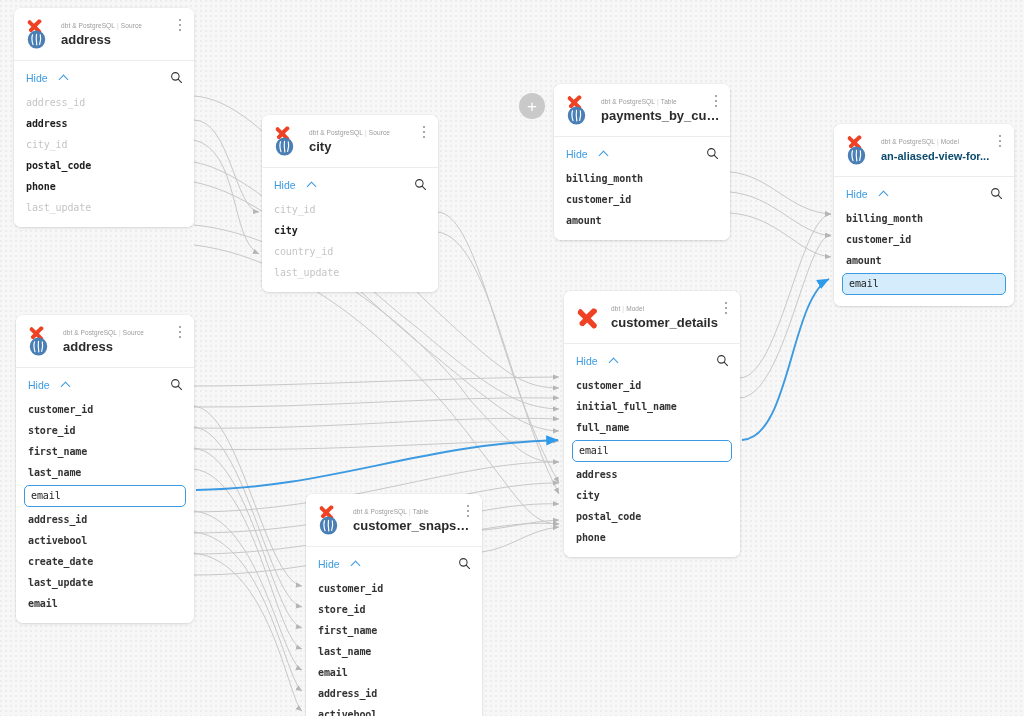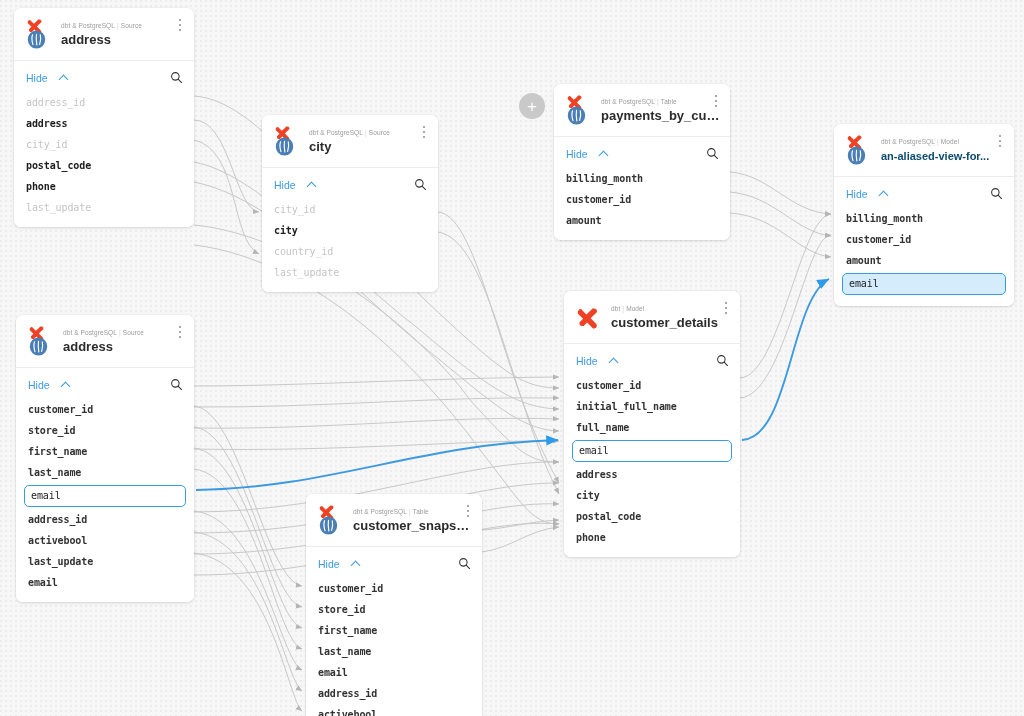--- a/index.html
+++ b/index.html
@@ -417,20 +417,21 @@
             <line x1="10" y1="10" x2="14.2" y2="14.2" stroke="#333" stroke-width="1.3" stroke-linecap="round"></line>
           </svg>
       </div>
       <div class="col plain">customer_id</div>
       <div class="col plain">store_id</div>
       <div class="col plain">first_name</div>
       <div class="col plain">last_name</div>
       <div class="col sel">email</div>
       <div class="col plain">address_id</div>
       <div class="col plain">activebool</div>
+      <div class="col plain">create_date</div>
       <div class="col plain">last_update</div>
       <div class="col plain">email</div>
     </div>
   </div>
 
   <div class="node" style="left:306px; top:494px; width:176px;">
     <div class="node-head">
       <div class="logo-wrap">
         <svg class="dbt-logo" width="20" height="20" viewBox="0 0 24 24">
             <path d="M3 3.5 L7.6 8.2 L10.3 5.6 L12.9 3 C12.9 3 14.2 2.6 15.6 3.4 C17.2 4.4 16.6 6.2 16.6 6.2 L13.9 8.8 L11.3 11.4 L16.3 16.4 C16.3 16.4 17 17.8 16.1 19.1 C15.2 20.4 13.3 20.1 13.3 20.1 L8.2 15 L5.3 17.9 C5.3 17.9 3.9 18.5 2.6 17.6 C1.2 16.6 1.8 14.8 1.8 14.8 L4.8 11.8 L0.4 7.4 C0.4 7.4 -0.2 5.8 0.9 4.5 C2 3.2 3 3.5 3 3.5 Z" transform="translate(3,0)" fill="#ef4123"></path>

